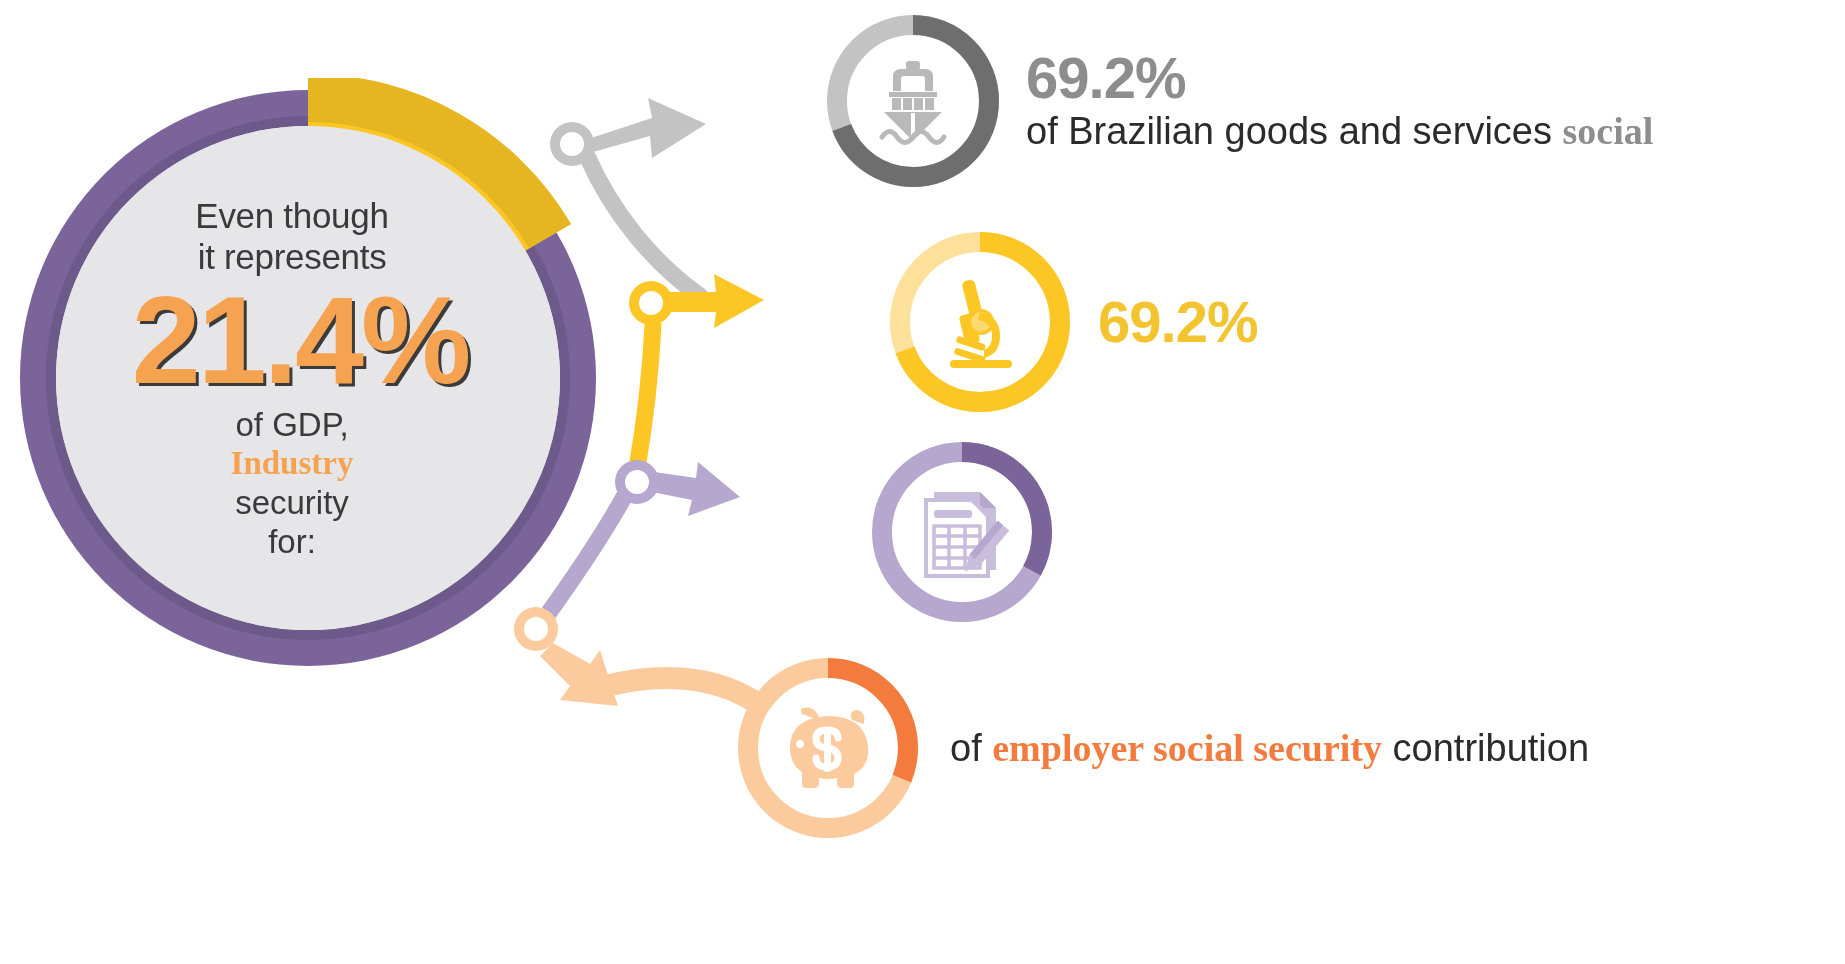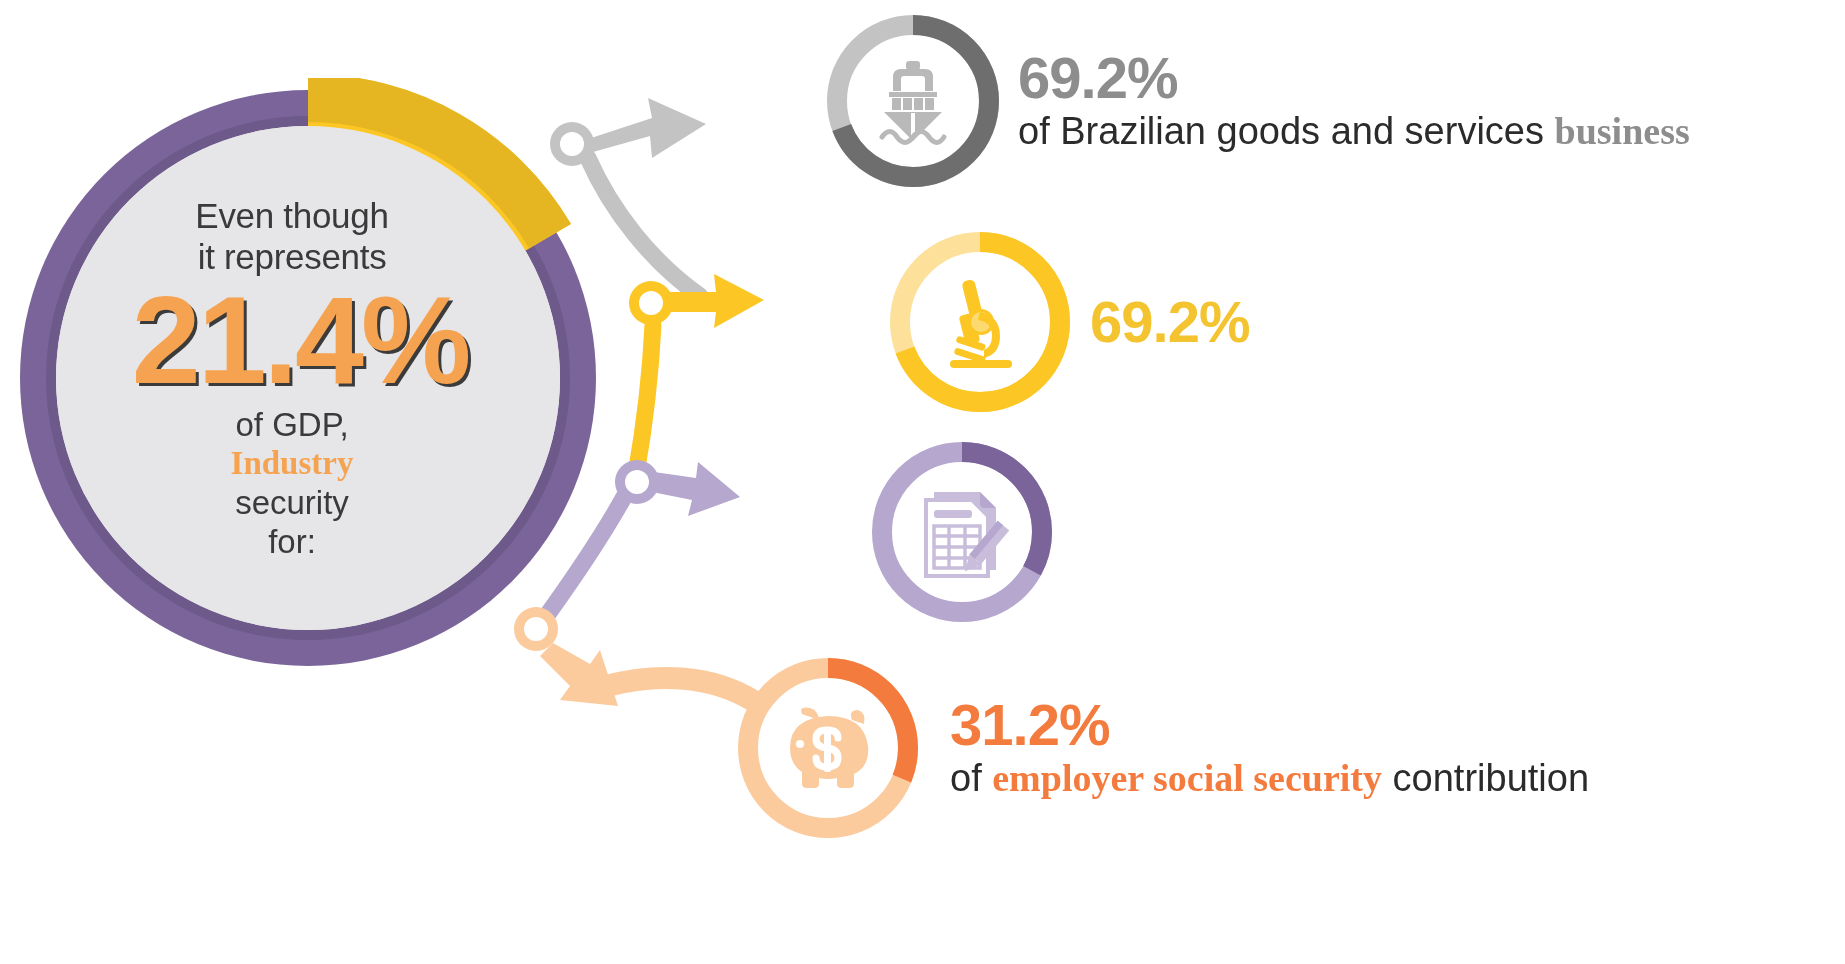--- a/index.html
+++ b/index.html
@@ -81,21 +81,21 @@
   .stat-ring { position: relative; flex: 0 0 auto; }
   .stat-ring svg { display: block; }
   .stat-icon {
     position: absolute;
     left: 0; top: 0;
     width: 100%; height: 100%;
     display: flex;
     align-items: center;
     justify-content: center;
   }
-  .stat-text { margin-left: 10px; }
+  .stat-text { margin-left: 18px; }
   .stat-pct {
     font-size: 58px;
     line-height: 60px;
     font-weight: 700;
     letter-spacing: -1px;
   }
   .stat-desc {
     font-size: 38px;
     line-height: 46px;
     color: #2b2b2b;
@@ -200,21 +200,21 @@
           <rect x="44" y="43" width="9" height="12" fill="#b9b9b9"></rect>
           <rect x="55" y="43" width="9" height="12" fill="#b9b9b9"></rect>
           <path d="M14 57 L72 57 L43 86 Z" fill="#b9b9b9"></path>
           <rect x="41" y="58" width="4" height="22" fill="#ffffff"></rect>
           <path d="M12 82 q8 -11 15 0 q8 11 16 0 q8 -11 16 0 q8 11 15 0" stroke="#b9b9b9" stroke-width="5" fill="none" stroke-linecap="round"></path>
         </svg>
       </div>
     </div>
     <div class="stat-text">
       <div class="stat-pct">69.2%</div>
-      <div class="stat-desc"><span>of Brazilian goods and services </span><b>business</b><span></span></div>
+      <div class="stat-desc"><span>of Brazilian goods and services </span><b>social</b><span></span></div>
     </div>
   </div>
 
   <div class="stat" id="stat-rd">
     <div class="stat-ring">
       <svg width="200" height="200" viewBox="0 0 200 200">
         <circle cx="100" cy="100" r="80" fill="none" stroke="#fde09a" stroke-width="20"></circle>
         <circle cx="100" cy="100" r="80" fill="none" stroke="#fcc724" stroke-width="20" stroke-dasharray="347.9 502.7" transform="rotate(-90 100 100)"></circle>
       </svg>
       <div class="stat-icon">
@@ -276,18 +276,17 @@
           <path d="M24 10 Q20 2 32 4 Q40 6 41 16 Z" fill="#fbcb9e"></path>
           <path d="M74 16 Q70 6 80 6 Q88 8 86 20 Z" fill="#fbcb9e"></path>
           <path d="M50 12 Q86 12 90 42 Q92 62 76 70 L76 80 Q76 84 71 84 L64 84 Q59 84 59 80 L59 74 Q50 76 41 74 L41 80 Q41 84 36 84 L29 84 Q24 84 24 80 L24 68 Q12 60 12 44 Q12 14 50 12 Z" fill="#fbcb9e"></path>
           <circle cx="22" cy="40" r="4" fill="#ffffff"></circle>
           <rect x="46" y="26" width="7" height="42" rx="2" fill="#ffffff"></rect>
           <path d="M60 34 Q60 26 49 26 Q38 26 38 35 Q38 43 49 44 Q60 45 60 54 Q60 63 49 63 Q38 63 38 54" stroke="#ffffff" stroke-width="7" fill="none" stroke-linecap="round"></path>
         </svg>
       </div>
     </div>
     <div class="stat-text">
-      <div class="stat-pct">31.2%</div>
       <div class="stat-desc"><span>of </span><b>employer social security</b><span> contribution</span></div>
     </div>
   </div>
 
 </div>
 
 </body></html>

